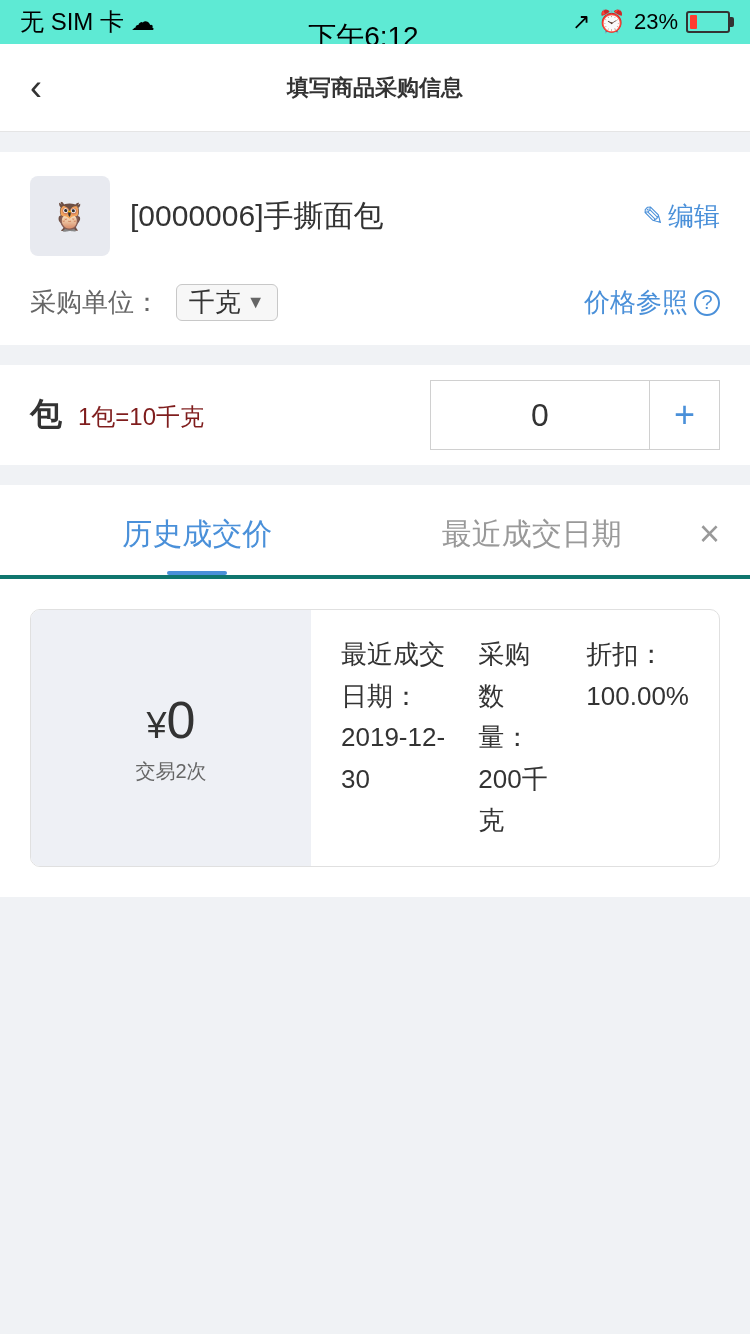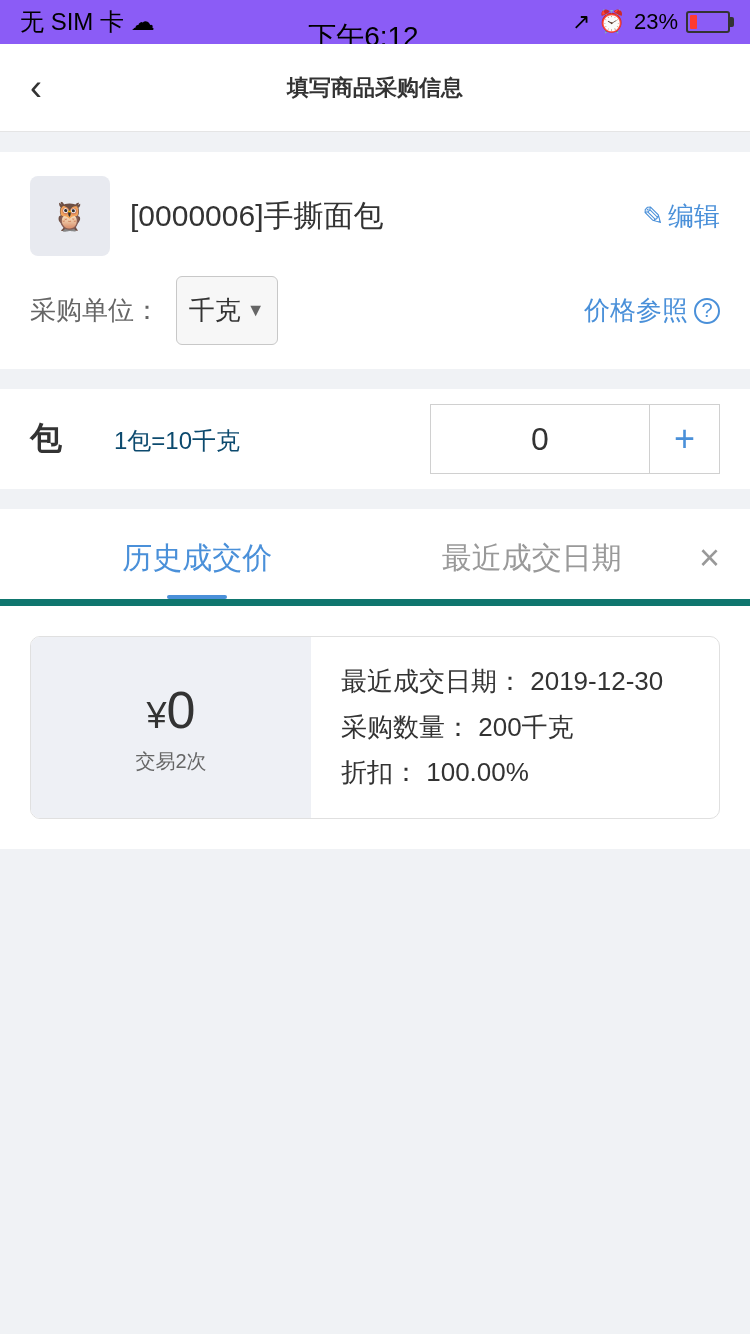--- a/index.html
+++ b/index.html
@@ -8,21 +8,21 @@
       width: 750px;
       min-height: 1334px;
       font-family: -apple-system, "PingFang SC", "Helvetica Neue", sans-serif;
       background: #f0f2f5;
       font-size: 28px;
     }
 
     
     .status-bar {
       height: 44px;
-      background: #8b5cf6;
+      background: #5eead4;
       display: flex;
       align-items: center;
       justify-content: space-between;
       padding: 0 20px;
       font-size: 24px;
       font-weight: 500;
     }
     .status-left { display: flex; align-items: center; gap: 10px; }
     .status-center { font-size: 28px; font-weight: 400; margin-top: 30px; }
     .status-right { display: flex; align-items: center; gap: 8px; font-size: 22px; }
@@ -91,27 +91,27 @@
       font-size: 30px; font-weight: 500; color: #333;
     }
     .product-edit {
       color: #4a90d9; font-size: 26px;
       display: flex; align-items: center; gap: 4px;
     }
     .product-row2 {
       display: flex;
       align-items: center;
       justify-content: space-between;
-      margin-top: 20px;
+      margin-top: 28px;
     }
     .unit-label { font-size: 26px; color: #666; }
     .unit-select {
       display: inline-flex; align-items: center;
       border: 1px solid #c8c8c8; border-radius: 6px;
-      padding: 16px 12px; font-size: 26px; color: #333;
+      padding: 0 12px; font-size: 26px; color: #333;
       background: #f7f7f7; margin-left: 8px; gap: 6px;
     }
     .unit-arrow { font-size: 18px; color: #666; }
     .price-ref {
       color: #4a90d9; font-size: 26px;
       display: flex; align-items: center; gap: 6px;
     }
     .price-ref-circle {
       width: 26px; height: 26px;
       border: 2px solid #4a90d9; border-radius: 50%;
@@ -130,21 +130,21 @@
       padding: 0 30px;
       display: flex;
       align-items: center;
       justify-content: space-between;
       height: 100px;
     }
     .qty-label-group {
       display: flex; align-items: baseline; gap: 16px;
     }
     .qty-unit { font-size: 32px; font-weight: 600; color: #333; }
-    .qty-convert { font-size: 24px; color: #0c4a6e; margin-left: 36px; }
+    .qty-convert { font-size: 24px; color: #7f1d1d; }
     .qty-input-group {
       display: flex; align-items: center; gap: 0;
     }
     .qty-input {
       width: 220px; height: 70px;
       border: 1px solid #d0d0d0;
       text-align: center;
       font-size: 32px;
       color: #333;
       background: #fff;
@@ -161,21 +161,21 @@
 
     
     .tabs-section {
       background: #fff;
       margin-top: 20px;
     }
     .tabs-header {
       display: flex;
       align-items: center;
       padding: 0 30px;
-      border-bottom: 7px solid #0f766e;
+      border-bottom: 4px solid #0f766e;
       position: relative;
     }
     .tab-item {
       flex: 1;
       text-align: center;
       padding: 28px 0 20px;
       font-size: 30px;
       color: #999;
       cursor: pointer;
       position: relative;
@@ -221,22 +221,22 @@
       font-size: 52px; font-weight: 500; color: #333;
     }
     .card-price-symbol { font-size: 36px; }
     .card-trade-count {
       font-size: 20px; color: #666; margin-top: 8px;
     }
     .card-right {
       flex: 1;
       padding: 24px 30px;
       display: flex;
-      flex-direction: column;
-      gap: 4px;
+      flex-direction: row;
+      gap: 32px;
       justify-content: center;
     }
     .card-detail-row {
       font-size: 26px; color: #333; line-height: 1.6;
     }
     .card-detail-label { color: #333; }
   </style>
 </head>
 <body>
 

